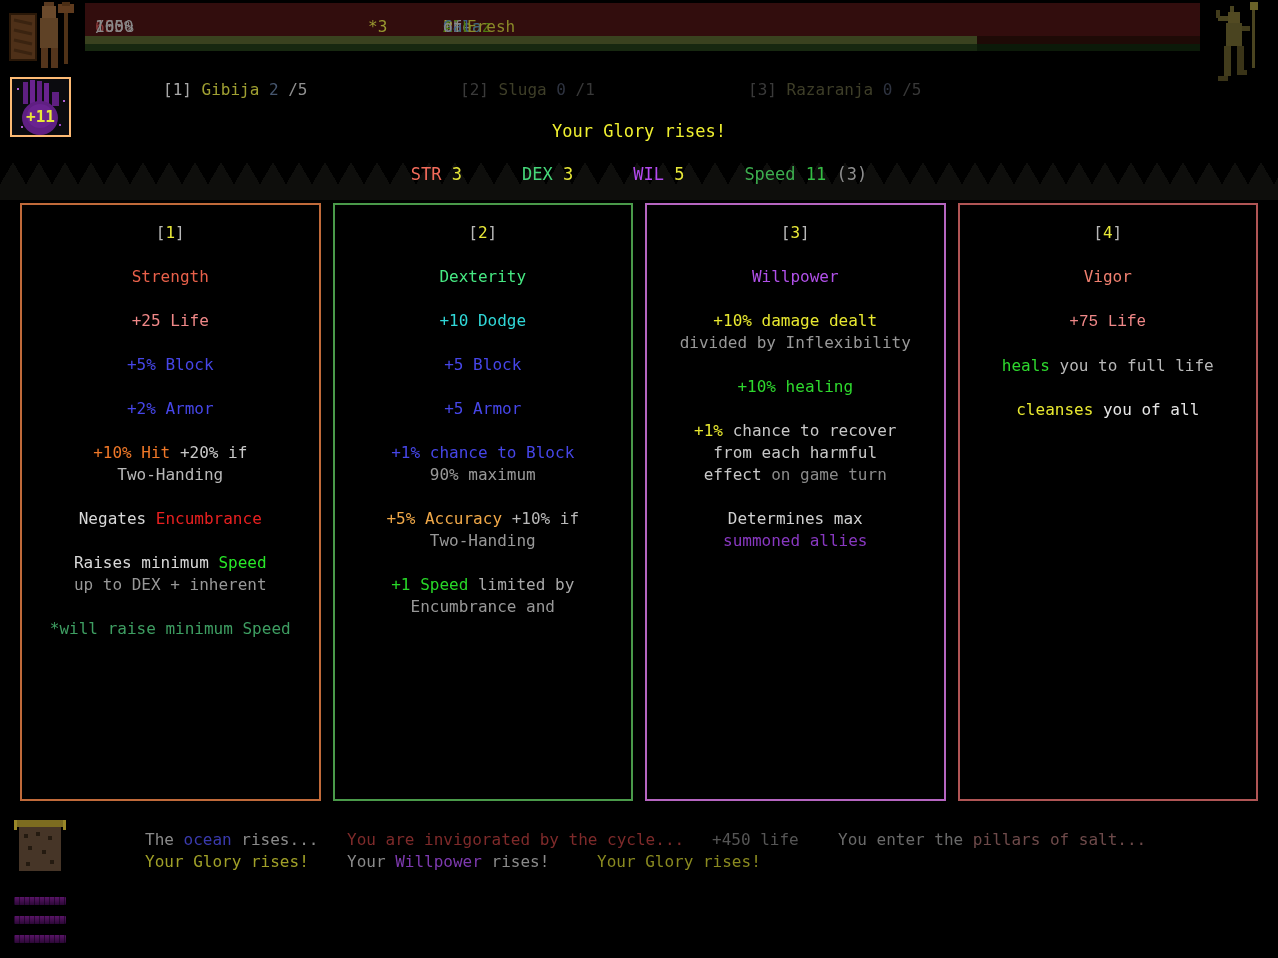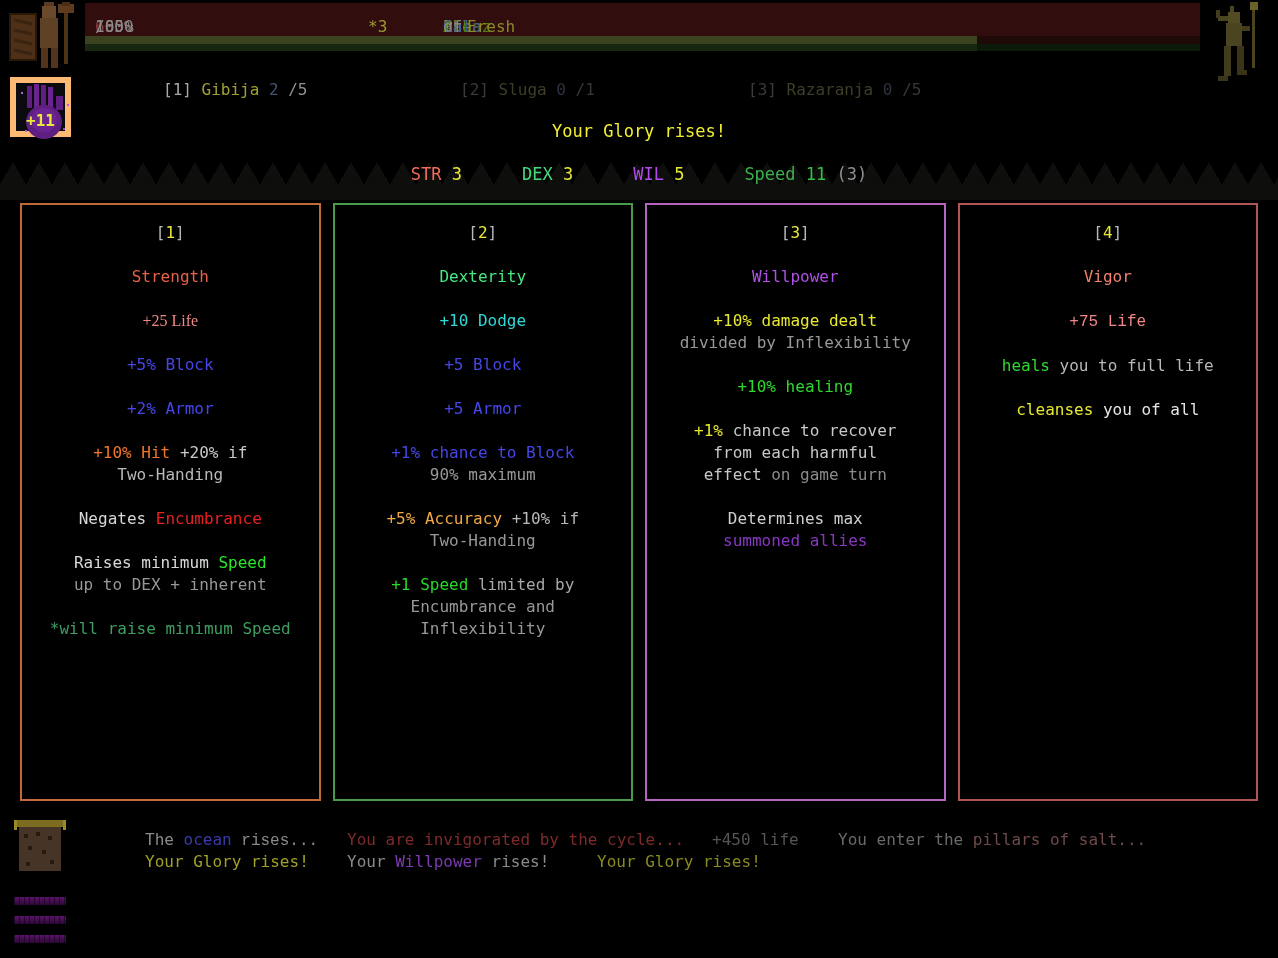--- a/index.html
+++ b/index.html
@@ -24,21 +24,21 @@
   .stats{top:164px;left:0;width:100%;display:flex;justify-content:center;gap:60px;white-space:pre;font-size:17px;}
   
   .panels{left:20px;top:203px;width:1238px;height:598px;display:flex;gap:12px;}
   .panel{flex:1;border:2px solid #888;box-sizing:border-box;padding-top:17px;text-align:center;
          font-size:16px;line-height:22px;background:rgba(0,0,0,0.2);}
   .panel-header{margin-bottom:22px;}
   .pblock{margin-bottom:22px;white-space:pre;}
   
   .logmsg{white-space:pre;}
   
-  .hand-box{left:10px;top:77px;width:61px;height:60px;border:6px solid #fdba74;background:#0b0b0f;box-sizing:border-box;}
+  .hand-box{left:10px;top:77px;width:61px;height:60px;border:2px solid #fdba74;background:#0b0b0f;box-sizing:border-box;}
   .hand-box .plus{position:absolute;left:0;top:28px;width:100%;text-align:center;color:#e8e838;font-weight:bold;}
   .pbar{left:14px;width:52px;height:8px;border-radius:1px;
     background-image:repeating-linear-gradient(90deg, rgba(10,0,20,.55) 0 1px, transparent 1px 5px),
                      linear-gradient(180deg,#5a1468,#2c0836);}
 </style>
 </head>
 <body>
 
 <div class="spikes"></div>
 
@@ -114,39 +114,39 @@
   <span><span style="color: rgb(70, 216, 122);">DEX </span><span style="color: rgb(232, 232, 56);">3</span></span>
   <span><span style="color: rgb(180, 74, 240);">WIL </span><span style="color: rgb(232, 232, 56);">5</span></span>
   <span><span style="color: rgb(61, 175, 79);">Speed </span><span style="color: rgb(53, 191, 69);">11 </span><span style="color: rgb(143, 143, 143);">(3)</span></span>
 </div>
 
 <div class="abs panels">
   <section class="panel" style="border-color: rgb(192, 106, 58);">
     <div class="panel-header"><span style="color: rgb(184, 184, 184);">[</span><span style="color: rgb(232, 232, 56);">1</span><span style="color: rgb(184, 184, 184);">]</span></div>
     <div class="panel-body">
         <div class="pblock"><div><span style="color: rgb(232, 96, 74);">Strength</span></div></div>
-        <div class="pblock"><div><span style="color: rgb(240, 136, 136); font-family: Liberation Serif, serif;">+25 Life</span></div></div>
+        <div class="pblock"><div><span style="color: rgb(240, 136, 136);">+25 Life</span></div></div>
         <div class="pblock"><div><span style="color: rgb(70, 70, 232);">+5% Block</span></div></div>
         <div class="pblock"><div><span style="color: rgb(70, 70, 232);">+2% Armor</span></div></div>
         <div class="pblock"><div><span style="color: rgb(240, 120, 40);">+10% Hit</span><span style="color: rgb(200, 200, 200);"> +20% if</span></div><div><span style="color: rgb(184, 184, 184);">Two-Handing</span></div></div>
         <div class="pblock"><div><span style="color: rgb(216, 216, 216);">Negates </span><span style="color: rgb(232, 32, 32);">Encumbrance</span></div></div>
         <div class="pblock"><div><span style="color: rgb(216, 216, 216);">Raises minimum </span><span style="color: rgb(40, 232, 40);">Speed</span></div><div><span style="color: rgb(152, 152, 152);">up to DEX + inherent</span></div></div>
         <div class="pblock"><div><span style="color: rgb(62, 158, 98);">*will raise minimum Speed</span></div></div>
       </div>
   </section>
   <section class="panel" style="border-color: rgb(74, 154, 74);">
     <div class="panel-header"><span style="color: rgb(184, 184, 184);">[</span><span style="color: rgb(232, 232, 56);">2</span><span style="color: rgb(184, 184, 184);">]</span></div>
     <div class="panel-body">
         <div class="pblock"><div><span style="color: rgb(70, 232, 130);">Dexterity</span></div></div>
         <div class="pblock"><div><span style="color: rgb(48, 216, 216);">+10 Dodge</span></div></div>
         <div class="pblock"><div><span style="color: rgb(70, 70, 232);">+5 Block</span></div></div>
         <div class="pblock"><div><span style="color: rgb(70, 70, 232);">+5 Armor</span></div></div>
         <div class="pblock"><div><span style="color: rgb(70, 70, 232);">+1% chance to Block</span></div><div><span style="color: rgb(152, 152, 152);">90% maximum</span></div></div>
         <div class="pblock"><div><span style="color: rgb(240, 168, 72);">+5% Accuracy</span><span style="color: rgb(184, 184, 184);"> +10% if</span></div><div><span style="color: rgb(152, 152, 152);">Two-Handing</span></div></div>
-        <div class="pblock"><div><span style="color: rgb(40, 216, 40);">+1 Speed</span><span style="color: rgb(168, 168, 168);"> limited by</span></div><div><span style="color: rgb(152, 152, 152);">Encumbrance and</span></div><div><span style="color: rgb(152, 152, 152);">Inflexibility</span></div></div>
+        <div class="pblock"><div><span style="color: rgb(40, 216, 40);">+1 Speed</span><span style="color: rgb(168, 168, 168);"> limited by</span></div><div><span style="color: rgb(152, 152, 152);">Encumbrance and</span></div></div>
       </div>
   </section>
   <section class="panel" style="border-color: rgb(181, 101, 192);">
     <div class="panel-header"><span style="color: rgb(184, 184, 184);">[</span><span style="color: rgb(232, 232, 56);">3</span><span style="color: rgb(184, 184, 184);">]</span></div>
     <div class="panel-body">
         <div class="pblock"><div><span style="color: rgb(176, 80, 232);">Willpower</span></div></div>
         <div class="pblock"><div><span style="color: rgb(232, 232, 48);">+10% damage dealt</span></div><div><span style="color: rgb(152, 152, 152);">divided by Inflexibility</span></div></div>
         <div class="pblock"><div><span style="color: rgb(46, 216, 46);">+10% healing</span></div></div>
         <div class="pblock"><div><span style="color: rgb(232, 232, 48);">+1%</span><span style="color: rgb(200, 200, 200);"> chance to recover</span></div><div><span style="color: rgb(200, 200, 200);">from each harmful</span></div><div><span style="color: rgb(200, 200, 200);">effect</span><span style="color: rgb(138, 138, 138); margin-top: 31px;"> on game turn</span></div></div>
         <div class="pblock"><div><span style="color: rgb(208, 208, 208);">Determines max</span></div><div><span style="color: rgb(136, 56, 192);">summoned allies</span></div></div>
@@ -175,19 +175,19 @@
     <rect x="14" y="26" width="4" height="4" fill="#241a10"></rect>
     <rect x="28" y="30" width="4" height="4" fill="#241a10"></rect>
     <rect x="36" y="40" width="4" height="4" fill="#241a10"></rect>
     <rect x="12" y="42" width="4" height="4" fill="#241a10"></rect>
   </svg>
 </div>
 <div class="abs pbar" style="top:897px"></div>
 <div class="abs pbar" style="top:916px"></div>
 <div class="abs pbar" style="top:935px"></div>
 
-<span class="abs logmsg" style="left:145px;top:830px"><span style="color: rgb(138, 138, 138);">The </span><span style="color: rgb(58, 58, 174);">ocean</span><span style="color: rgb(138, 138, 138); font-family: Liberation Mono, monospace;"> rises...</span></span>
+<span class="abs logmsg" style="left:145px;top:830px"><span style="color: rgb(138, 138, 138);">The </span><span style="color: rgb(58, 58, 174);">ocean</span><span style="color: rgb(138, 138, 138);"> rises...</span></span>
 <span class="abs logmsg" style="left:347px;top:830px"><span style="color: rgb(126, 42, 42);">You are invigorated by the cycle...</span></span>
 <span class="abs logmsg" style="left:712px;top:830px"><span style="color: rgb(85, 85, 85);">+450 life</span></span>
 <span class="abs logmsg" style="left:838px;top:830px"><span style="color: rgb(106, 106, 106);">You enter the </span><span style="color: rgb(110, 74, 74);">pillars of salt...</span></span>
 <span class="abs logmsg" style="left:145px;top:852px"><span style="color: rgb(160, 160, 40);">Your Glory rises!</span></span>
 <span class="abs logmsg" style="left:347px;top:852px"><span style="color: rgb(138, 138, 138);">Your </span><span style="color: rgb(126, 58, 176);">Willpower</span><span style="color: rgb(138, 138, 138);"> rises!</span></span>
 <span class="abs logmsg" style="left:597px;top:852px"><span style="color: rgb(138, 138, 32);">Your Glory rises!</span></span>
 
 </body></html>

